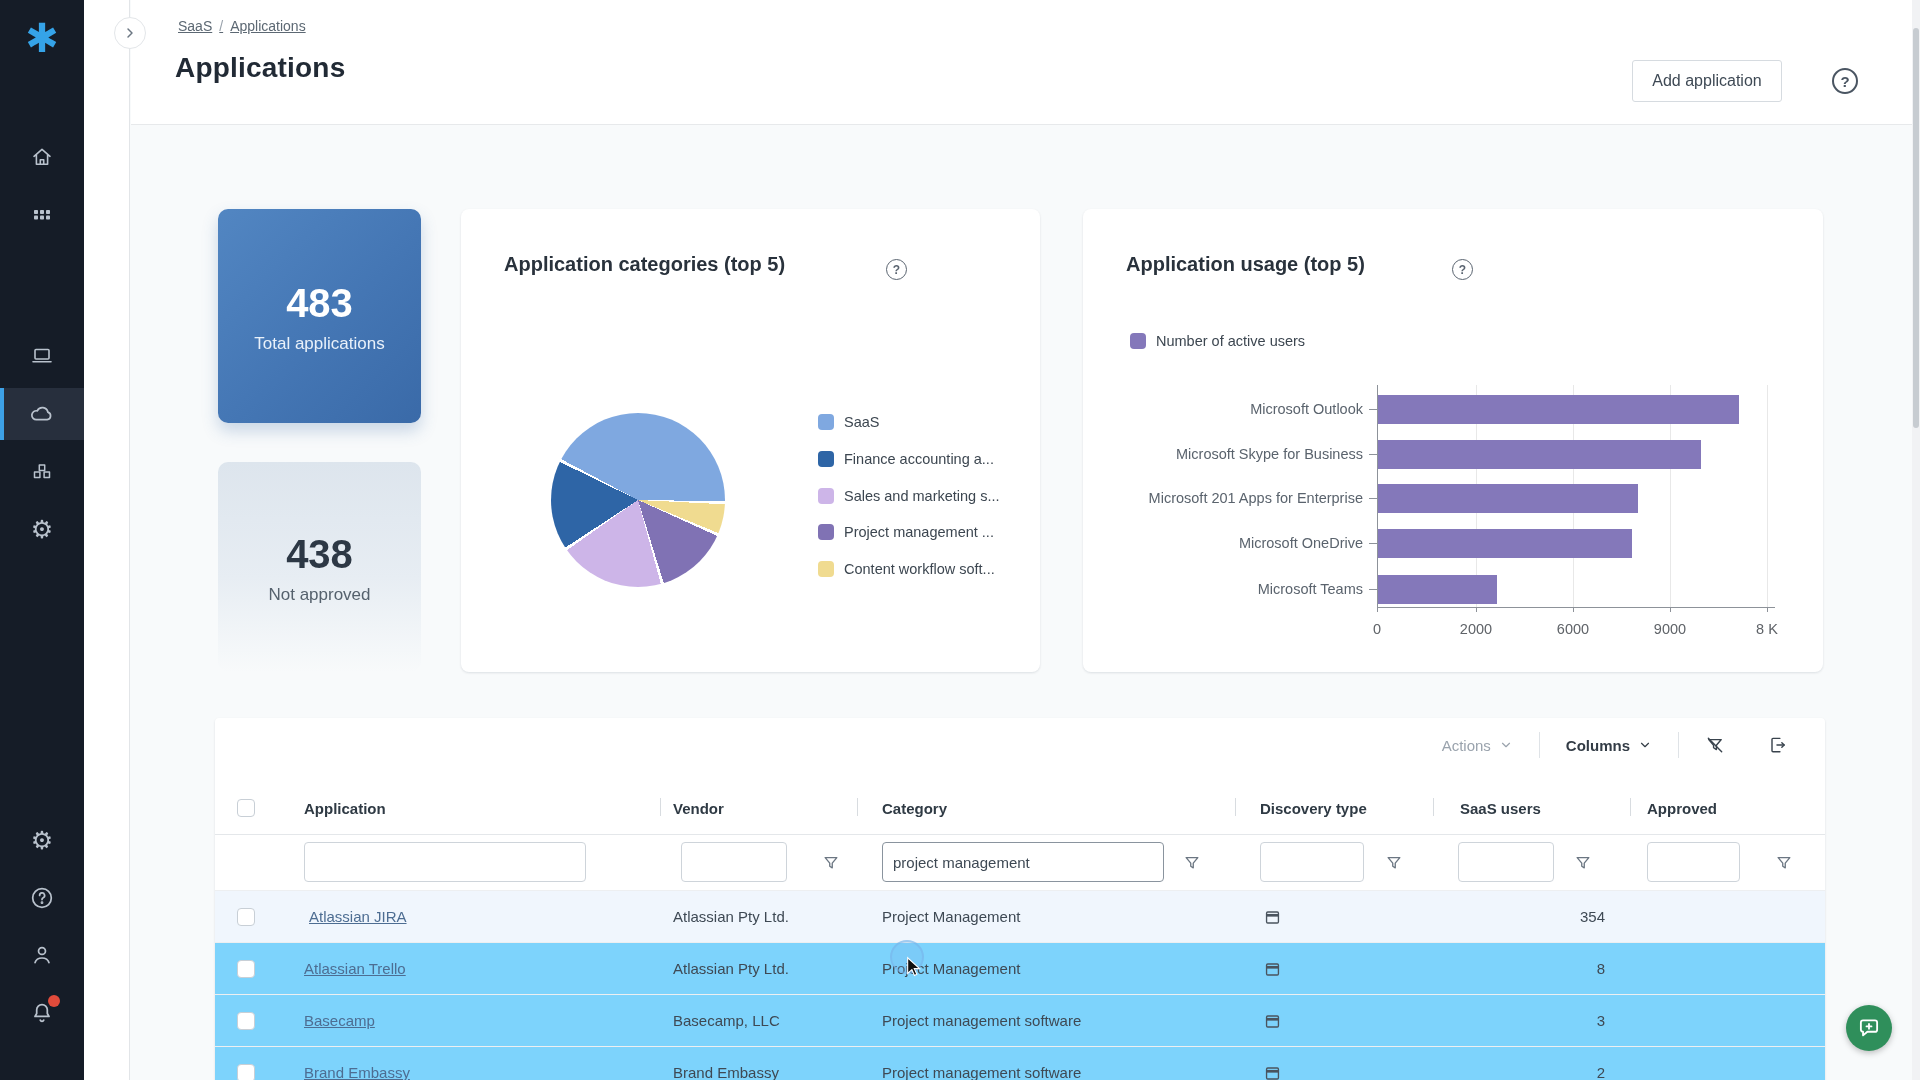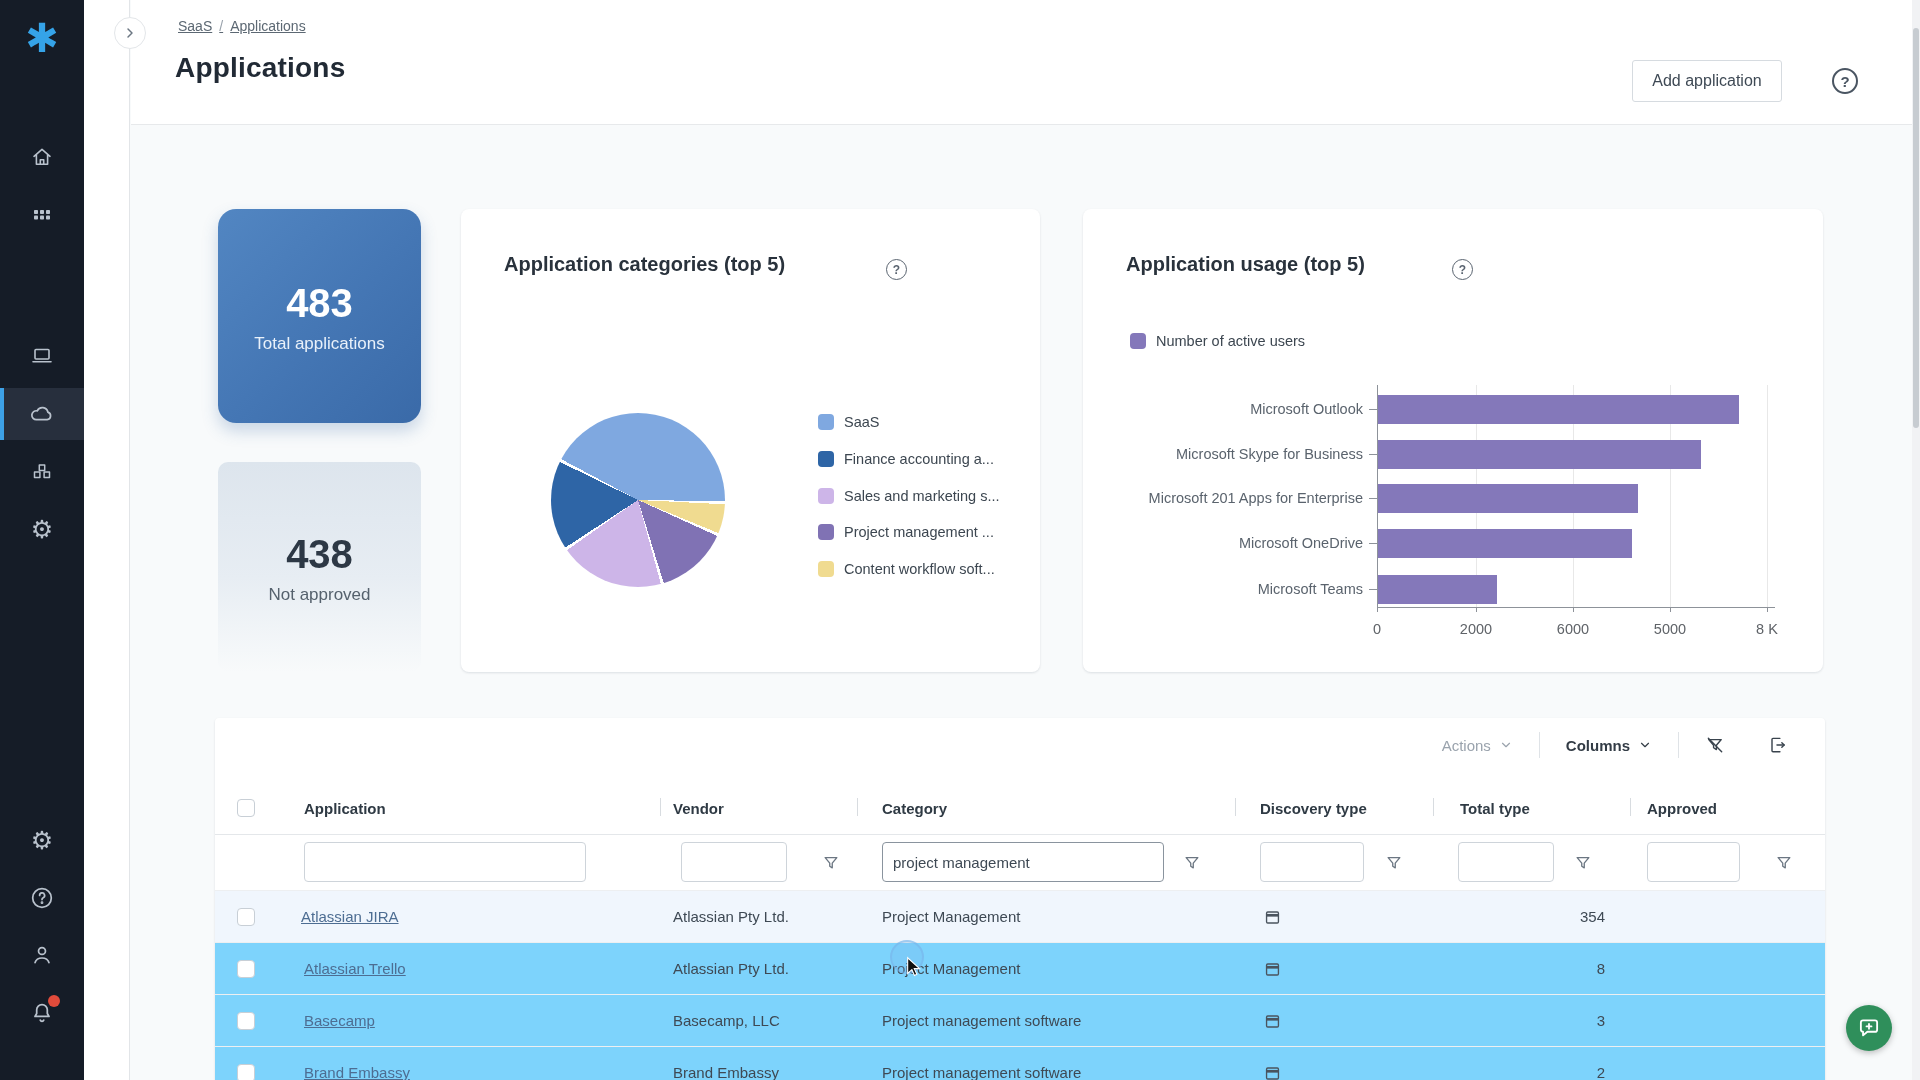--- a/index.html
+++ b/index.html
@@ -29,21 +29,21 @@
   .breadcrumb .sep { color:#99a2ab; margin:0 7px; }
   .page-title { position:absolute; left:44px; top:52px; font-size:28px; font-weight:700; color:#212a35; letter-spacing:.2px; }
   .add-btn { position:absolute; left:1501px; top:60px; width:150px; height:42px; background:#fff; border:1px solid #d6dbe0; border-radius:3px;
              font-size:16px; color:#3e4954; display:flex; align-items:center; justify-content:center; cursor:pointer; font-family:inherit; }
   .help-circle { width:26px; height:26px; border:2px solid #4a5562; border-radius:50%; color:#4a5562; font-size:15px; font-weight:700;
                  display:flex; align-items:center; justify-content:center; }
   .header .help-circle { position:absolute; left:1701px; top:68px; }
 
   
   .card { position:absolute; background:#fff; border-radius:8px; box-shadow:0 1px 3px rgba(16,30,54,.07), 0 1px 2px rgba(16,30,54,.05); }
-  .stat-blue { left:218px; top:209px; width:203px; height:214px; border-radius:18px;
+  .stat-blue { left:218px; top:209px; width:203px; height:214px; border-radius:10px;
                background:linear-gradient(135deg,#5286c2 0%,#4476b4 55%,#3a6aa8 100%);
                box-shadow:0 8px 16px rgba(61,108,168,.25); color:#fff; text-align:center; }
   .stat-blue .num { margin-top:72px; font-size:40px; font-weight:700; }
   .stat-blue .lbl { margin-top:8px; font-size:17px; color:#e9f1fa; }
   .stat-gray { left:218px; top:462px; width:203px; height:210px; border-radius:10px; box-shadow:none;
                background:linear-gradient(180deg,#dde5ed 0%,#e7edf3 55%, rgba(238,242,246,0) 100%); text-align:center; }
   .stat-gray .num { margin-top:70px; font-size:40px; font-weight:700; color:#2d3845; }
   .stat-gray .lbl { margin-top:8px; font-size:17px; color:#55616d; }
 
   .chart-card-title { position:absolute; left:43px; top:44px; font-size:20px; font-weight:700; color:#29323c; }
@@ -259,21 +259,21 @@
       <div class="bar" style="top: 190px; width: 119px; background: rgb(132, 120, 186);"></div>
     </div>
     <div class="x-tick" style="left:294px"></div>
     <div class="x-tick" style="left:393px"></div>
     <div class="x-tick" style="left:490px"></div>
     <div class="x-tick" style="left:587px"></div>
     <div class="x-tick" style="left:684px"></div>
     <div class="x-lab" style="left:259px">0</div>
     <div class="x-lab" style="left:358px">2000</div>
     <div class="x-lab" style="left:455px">6000</div>
-    <div class="x-lab" style="left:552px">5000</div>
+    <div class="x-lab" style="left:552px">9000</div>
     <div class="x-lab" style="left:649px">8 K</div>
   </section>
 
   <section class="card table-card">
 
     <div class="toolbar">
       <div class="tb-item tb-actions">
         <span>Actions</span>
         <svg width="14" height="14" viewBox="0 0 24 24" fill="none" stroke="currentColor" stroke-width="2" stroke-linecap="round" stroke-linejoin="round">
             <path d="m6 9 6 6 6-6"></path>
@@ -302,21 +302,21 @@
       </div>
       <div class="spacer-end"></div>
     </div>
 
     <div class="thead">
       <span class="checkbox" style="left:22px; top:27px;"></span>
       <span class="th" style="left:89px">Application</span>
       <span class="th" style="left:458px">Vendor</span>
       <span class="th" style="left:667px">Category</span>
       <span class="th" style="left:1045px">Discovery type</span>
-      <span class="th" style="left:1245px">Total type</span>
+      <span class="th" style="left:1245px">SaaS users</span>
       <span class="th" style="left:1432px">Approved</span>
       <span class="col-div" style="left:445px"></span>
       <span class="col-div" style="left:642px"></span>
       <span class="col-div" style="left:1020px"></span>
       <span class="col-div" style="left:1218px"></span>
       <span class="col-div" style="left:1415px"></span>
     </div>
 
     <div class="filter-row">
       <input class="filter-input" style="left: 89px; width: 282px;">
@@ -352,21 +352,21 @@
       <input class="filter-input" style="left: 1432px; width: 93px;">
       <span class="funnel" style="left:1559px">
         <svg width="20" height="20" viewBox="0 0 24 24" fill="none" stroke="currentColor" stroke-width="1.6" stroke-linejoin="round">
             <path d="M5 5.5h14l-5.5 6.7v5.6l-3-1.9v-3.7z"></path>
           </svg>
       </span>
     </div>
 
     <div class="trow hl" style="top:172px">
       <span class="checkbox" style="left:22px; top:17px;"></span>
-      <span class="td app-link" style="left:86px">Atlassian JIRA</span>
+      <span class="td app-link" style="left:94px">Atlassian JIRA</span>
       <span class="td" style="left:458px">Atlassian Pty Ltd.</span>
       <span class="td" style="left:667px">Project Management</span>
       <span class="win-icon" style="left:1048px">
         <svg width="19" height="19" viewBox="0 0 24 24" fill="none" stroke="#4a545e" stroke-width="1.7">
             <rect x="4.5" y="5" width="15" height="14" rx="1.5"></rect>
             <path d="M4.5 9.2h15" stroke-width="3.4"></path>
           </svg>
       </span>
       <span class="td td-num" style="left:1243px; width:147px;">354</span>
     </div>

